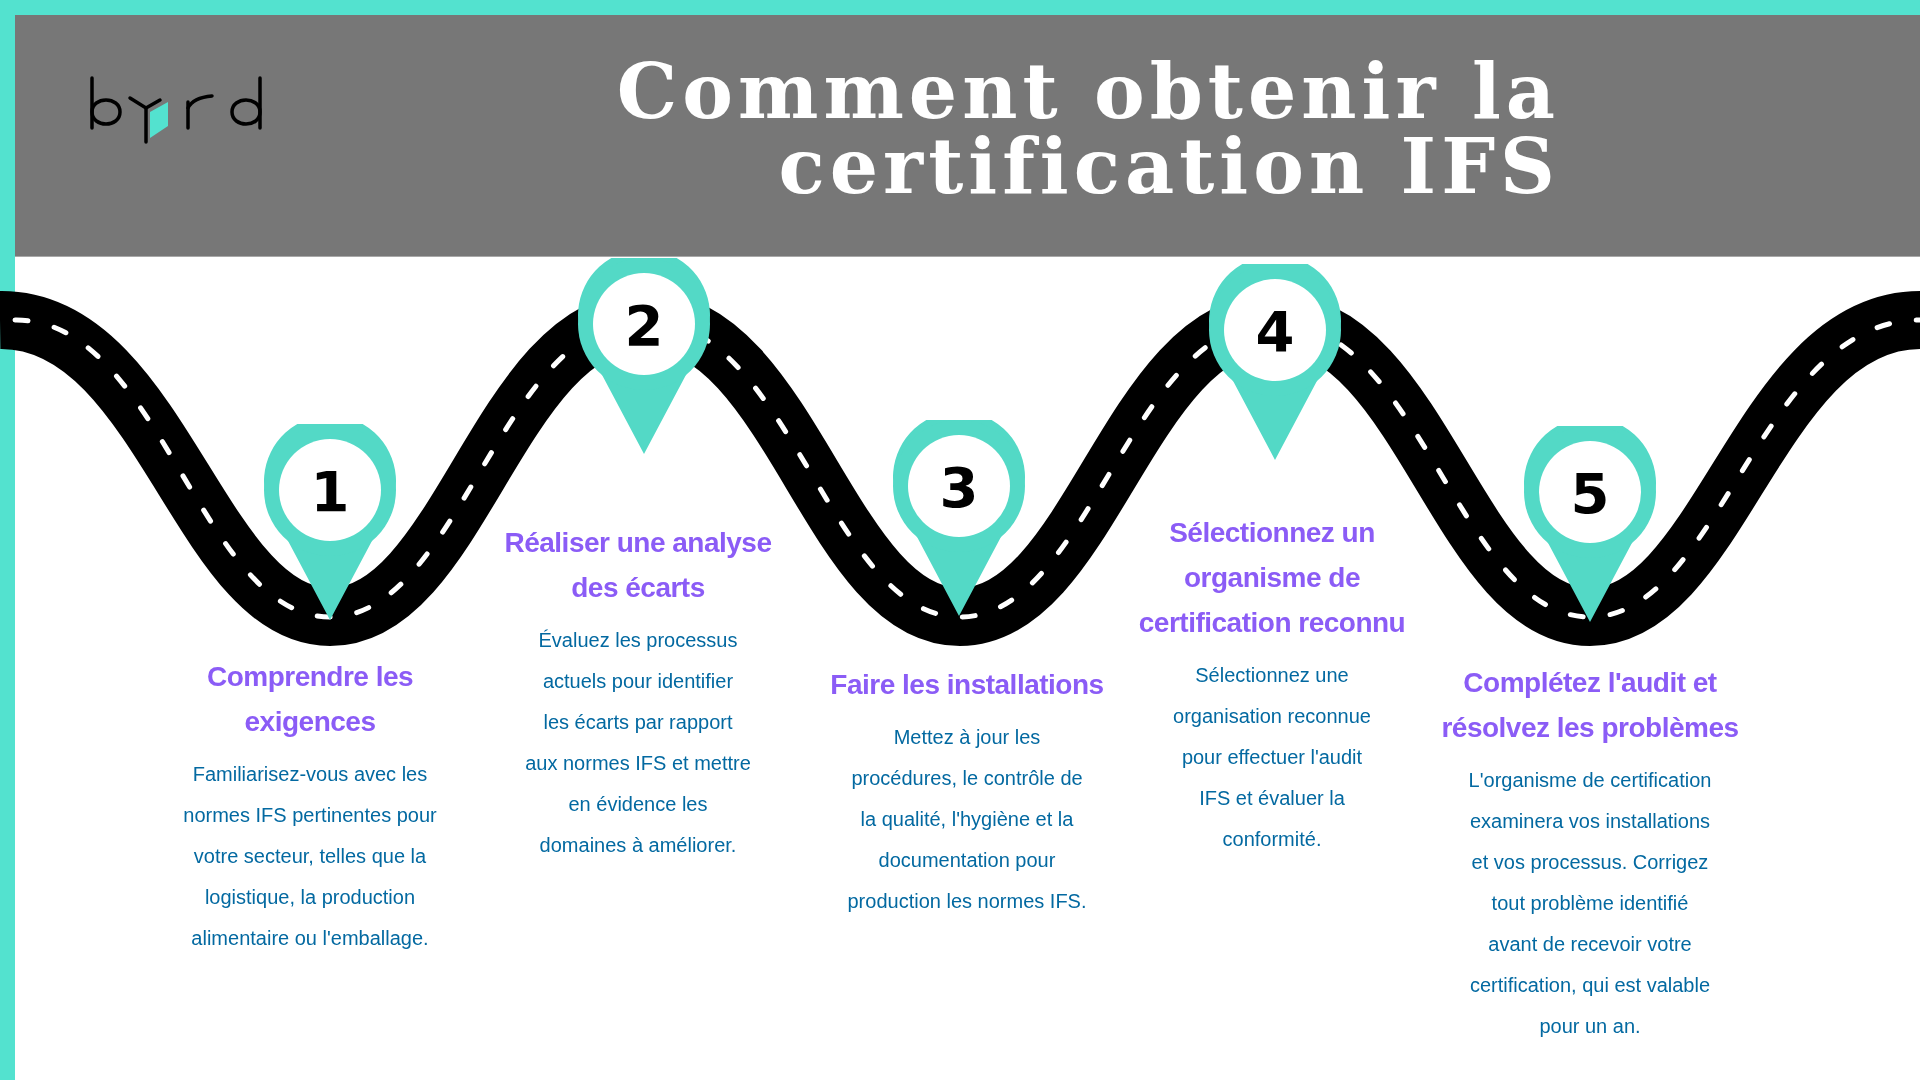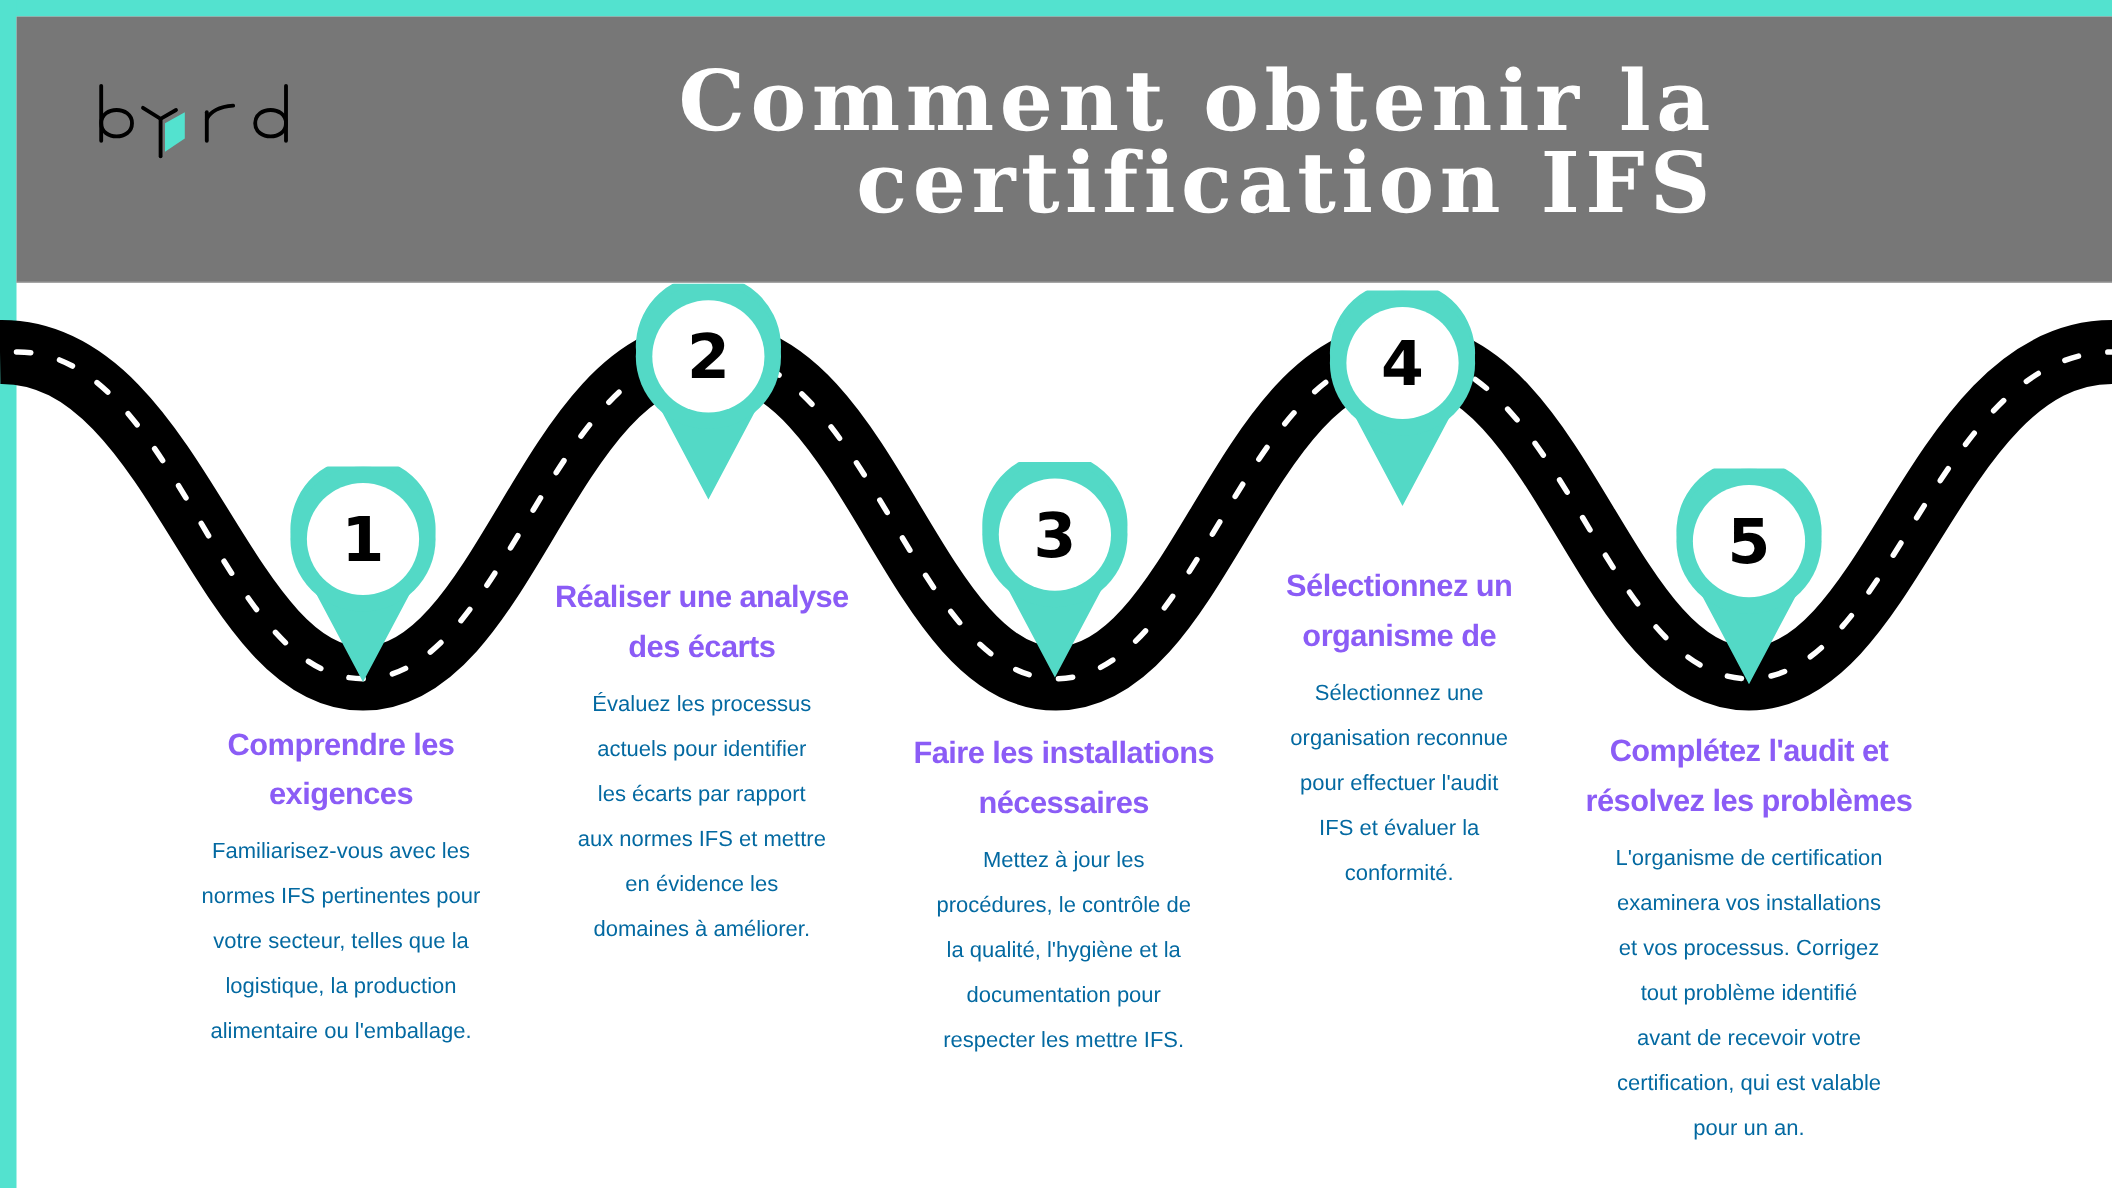--- a/index.html
+++ b/index.html
@@ -128,35 +128,35 @@
     <span>les écarts par rapport</span>
     <span>aux normes IFS et mettre</span>
     <span>en évidence les</span>
     <span>domaines à améliorer.</span>
   </div>
 </div>
 
 <div class="step" style="left:797px; top:662px; width:340px;">
   <div class="step-title">
     <span>Faire les installations</span>
-    <span>nécessaires</span>
   </div>
   <div class="step-body">
     <span>Mettez à jour les</span>
     <span>procédures, le contrôle de</span>
     <span>la qualité, l'hygiène et la</span>
     <span>documentation pour</span>
-    <span>respecter les mettre IFS.</span>
+    <span>production les normes IFS.</span>
   </div>
 </div>
 
 <div class="step" style="left:1112px; top:510px; width:320px;">
   <div class="step-title">
     <span>Sélectionnez un</span>
     <span>organisme de</span>
+    <span>certification reconnu</span>
   </div>
   <div class="step-body">
     <span>Sélectionnez une</span>
     <span>organisation reconnue</span>
     <span>pour effectuer l'audit</span>
     <span>IFS et évaluer la</span>
     <span>conformité.</span>
   </div>
 </div>
 

